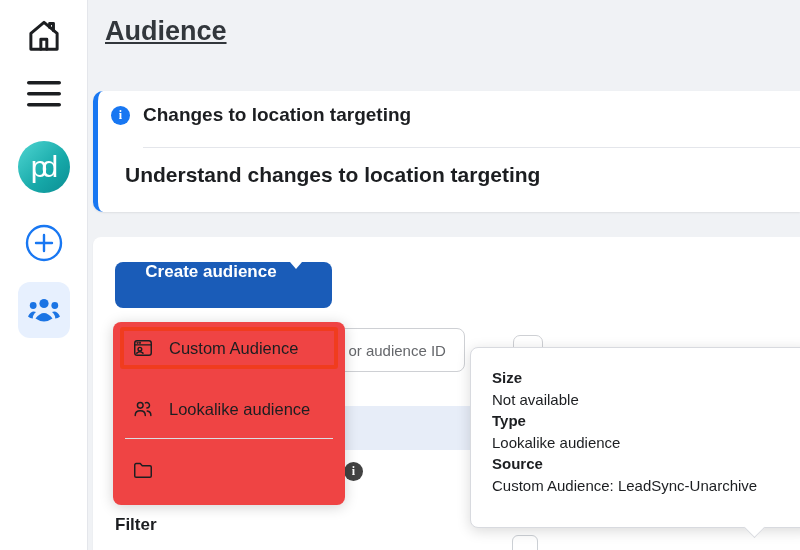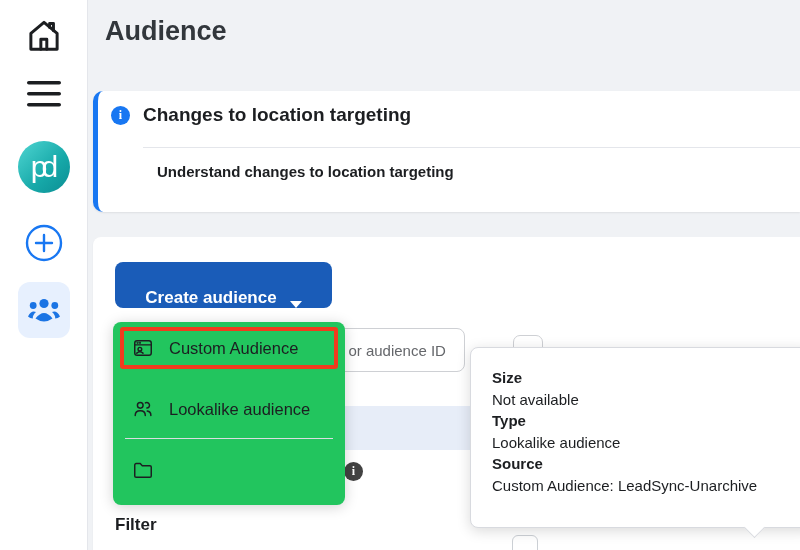--- a/index.html
+++ b/index.html
@@ -13,49 +13,49 @@
   .side-menu { top:74px; height:40px; }
   .side-logo { top:138px; height:58px; }
   .side-add  { top:220px; height:46px; }
   .side-aud  { top:280px; height:60px; }
   .aud-bg { width:52px; height:56px; background:#e7f0fe; border-radius:12px; display:flex; align-items:center; justify-content:center; }
   .pd-circle { width:52px; height:52px; border-radius:50%; background:linear-gradient(135deg,#4fd6d2 0%,#16a8a8 60%,#0b8d93 100%);
                display:flex; align-items:center; justify-content:center; color:#fff; font-size:30px; font-weight:400; letter-spacing:-6px; padding-right:5px; }
 
   
   .main { position:absolute; left:88px; top:0; right:0; height:550px; }
-  .page-title { position:absolute; left:17px; top:16px; font-size:27px; font-weight:700; color:#32373c; }
+  .page-title { position:absolute; left:17px; top:16px; font-size:27px; font-weight:700; color:#32373c;text-decoration:underline; }
 
   
   .banner { position:absolute; left:5px; top:91px; right:0; height:121px; background:#fff;
             border-left:5px solid #1877F2; border-radius:10px 0 0 10px; box-shadow:0 1px 2px rgba(0,0,0,.08); }
   .banner-row1 { position:absolute; left:13px; top:13px; display:flex; align-items:center; gap:13px; }
   .banner-title { font-size:19px; font-weight:700; color:#1c1e21; }
   .info-blue { width:19px; height:19px; border-radius:50%; background:#1877F2; color:#fff; font-size:12px; font-weight:700;
                display:flex; align-items:center; justify-content:center; font-family:"Liberation Serif",serif; }
   .banner-divider { position:absolute; left:45px; top:56px; right:0; height:1px; background:#e4e6eb; }
-  .banner-link { position:absolute; left:59px; top:72px; font-size:15px; font-weight:700; color:#1c1e21; cursor:pointer; }
+  .banner-link { position:absolute; left:27px; top:72px; font-size:21px; font-weight:700; color:#1c1e21; cursor:pointer; }
 
   
   .card { position:absolute; left:5px; top:237px; right:0; height:320px; background:#fff; border-radius:8px 0 0 0; box-shadow:0 1px 2px rgba(0,0,0,.06); }
   .create-btn { position:absolute; left:22px; top:25px; width:217px; height:46px; background:#1a5cb8; border:none; border-radius:8px;
-                color:#fff; font-size:17px; font-weight:700; font-family:"Liberation Sans",sans-serif; display:flex; align-items:flex-end; justify-content:center; gap:13px; cursor:pointer; }
+                color:#fff; font-size:17px; font-weight:700; font-family:"Liberation Sans",sans-serif; display:flex; align-items:flex-start; justify-content:center; gap:13px; cursor:pointer; }
   .caret-down { width:0; height:0; border-left:6px solid transparent; border-right:6px solid transparent; border-top:7px solid #fff; }
   .search-box { position:absolute; left:127px; top:91px; width:245px; height:44px; border:1px solid #ced0d4; border-radius:8px;
                 background:#fff; font-size:15px; color:#1c1e21; padding:0 14px; font-family:"Liberation Sans",sans-serif; }
   .search-box::placeholder { color:#65676b; }
   .mini-btn { position:absolute; left:420px; top:98px; width:30px; height:30px; border:1px solid #ced0d4; border-radius:7px; background:#fff; }
   .sel-row { position:absolute; left:252px; top:169px; width:180px; height:44px; background:#e7edf8; }
   .info-dark { position:absolute; left:251px; top:225px; width:19px; height:19px; border-radius:50%; background:#424242; color:#fff;
                font-size:12px; font-weight:700; display:flex; align-items:center; justify-content:center; font-family:"Liberation Serif",serif; }
   .filter-title { position:absolute; left:22px; top:278px; font-size:17px; font-weight:700; color:#1c1e21; }
   .checkbox { position:absolute; left:419px; top:298px; width:26px; height:26px; border:1.5px solid #ccd0d5; border-radius:6px; background:#fff; }
 
   
-  .dropdown { position:absolute; left:25px; top:322px; width:232px; height:183px; background:#22c55e; border-radius:8px;
+  .dropdown { position:absolute; left:25px; top:322px; width:232px; height:183px; background:#ef4444; border-radius:8px;
               box-shadow:0 2px 14px rgba(0,0,0,.18); z-index:5; }
   .dd-item { position:absolute; left:0; width:232px; height:42px; display:flex; align-items:center; gap:15px; padding-left:19px;
              font-size:16.5px; color:#1c1e21; cursor:pointer; }
   .dd-item-1 { top:5px; }
   .dd-item-2 { top:66px; }
   .dd-item-3 { top:127px; }
   .dd-divider { position:absolute; left:12px; right:12px; top:116px; height:1px; background:#dadde1; }
   .red-box { position:absolute; left:7px; top:5px; width:218px; height:42px; border:4px solid #f03c1e; border-radius:3px; z-index:6; pointer-events:none; }
 
   

